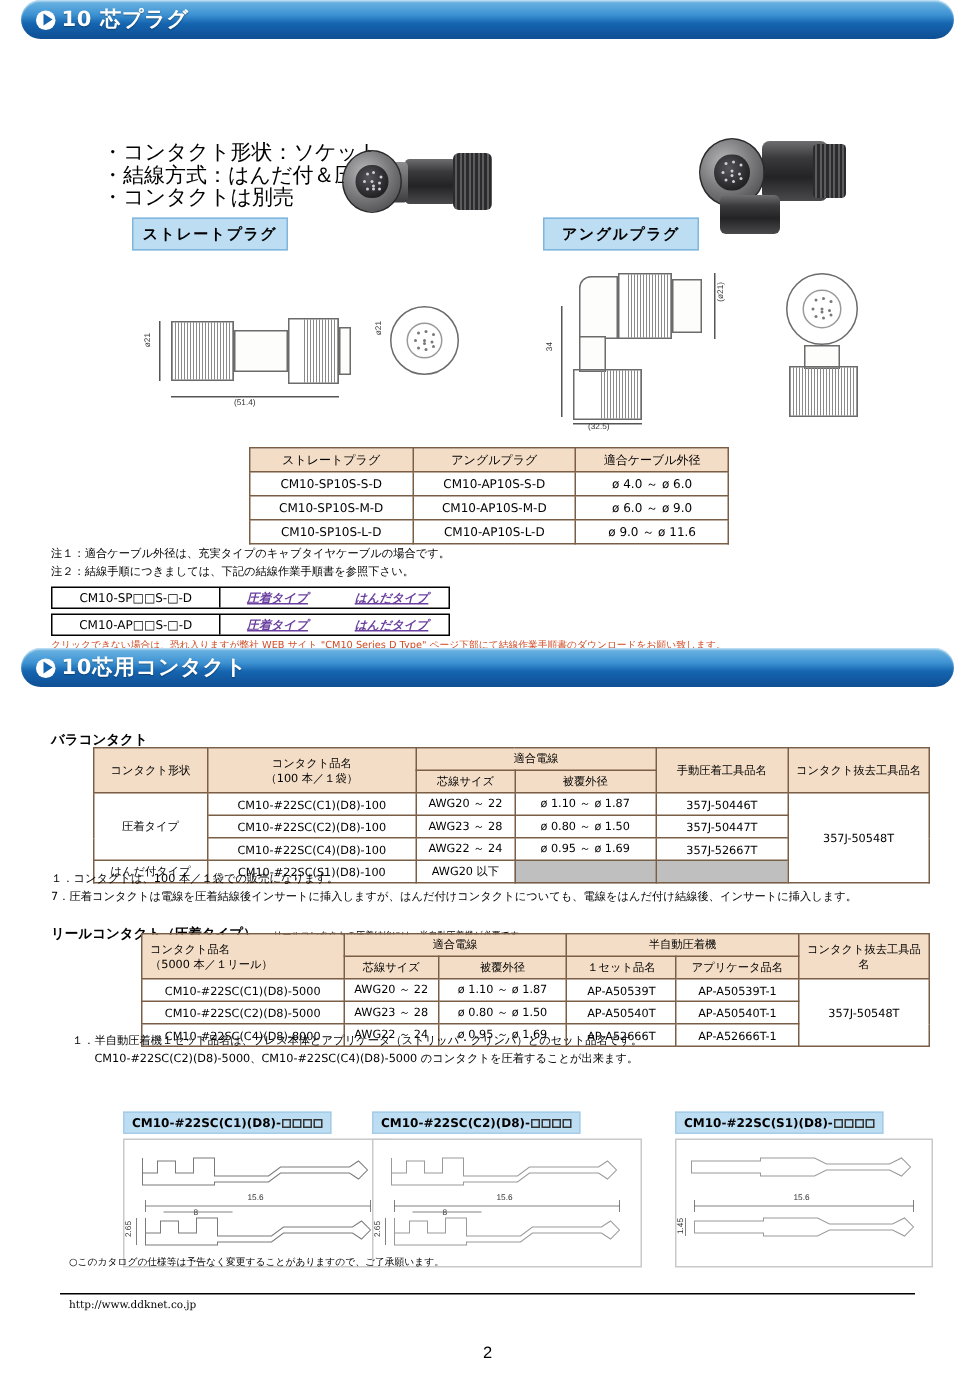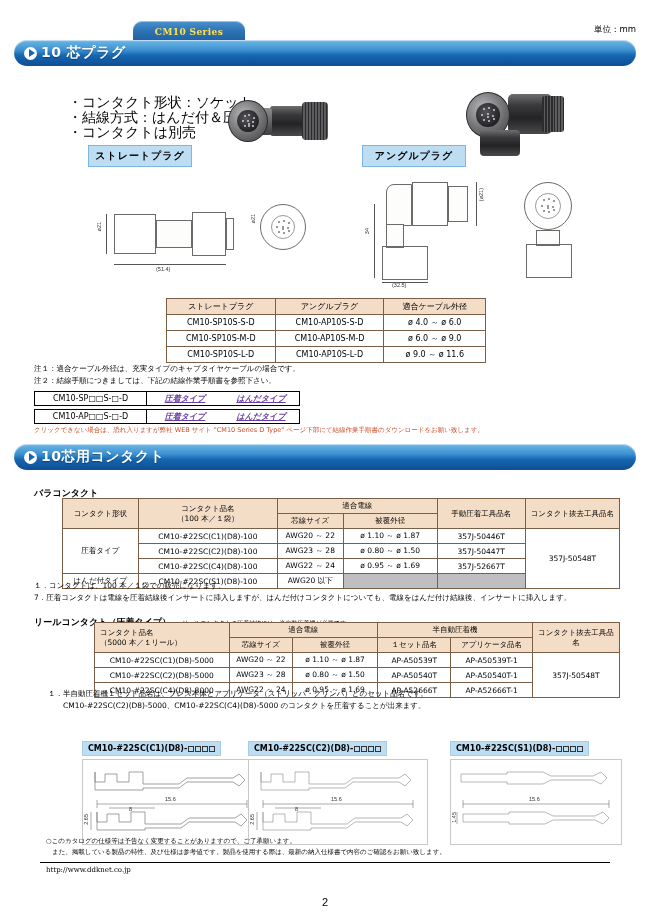--- a/index.html
+++ b/index.html
@@ -162,24 +162,20 @@
   .footer-rule{ border-top:1.6px solid #000; }
   .footer-note{ font-size:6.5px; line-height:11px; }
   .url{ font-size:7px; font-family:"DejaVu Serif",serif; }
   .pageno{ text-align:center; font-size:11px; font-family:"Liberation Sans",sans-serif;}
 </style>
 </head>
 <body>
 
 <div class="page">
 
-  <div class="top-row">
-    <div class="series-tab">CM10 Series</div>
-    <div class="unit-label">単位：mm</div>
-  </div>
 
   <div class="section-bar">
     <span class="play"></span>
     <span class="title">10 芯プラグ</span>
   </div>
 
   <div class="bullets">
     <div>コンタクト形状：ソケット</div>
     <div>結線方式：はんだ付＆圧着</div>
     <div>コンタクトは別売</div>
@@ -331,21 +327,21 @@
       <a>はんだタイプ</a>
     </div>
     <div class="linkbox" style="margin-top:3px;">
       <span class="code">CM10-AP□□S-□-D</span>
       <a>圧着タイプ</a>
       <a>はんだタイプ</a>
     </div>
     <div class="caution">クリックできない場合は、恐れ入りますが弊社 WEB サイト "CM10 Series D Type" ページ下部にて結線作業手順書のダウンロードをお願い致します。</div>
   </div>
 
-  <div class="section-bar" style="position:absolute;left:0;right:0;top:444px;">
+  <div class="section-bar" style="position:absolute;left:0;right:0;top:432px;">
     <span class="play"></span>
     <span class="title">10芯用コンタクト</span>
   </div>
 
   <div class="subhead" style="position:absolute;left:34px;top:487px;">バラコンタクト</div>
 
   <table class="tbl" style="position:absolute;left:62px;top:498px;width:558px;">
     <thead>
       <tr>
         <th rowspan="2" style="width:74px;">コンタクト形状</th>
@@ -517,19 +513,18 @@
           <line x1="6" y1="52" x2="6" y2="64"></line>
         </g>
       </svg>
       <span class="dtext" style="left:78px;top:36px;">15.6</span>
       <span class="dtext vert" style="left:0px;top:52px;">1.45</span>
     </div>
   </div>
 
   <div style="position:absolute;left:46px;top:836px;width:560px;">
     <div class="footer-note">○このカタログの仕様等は予告なく変更することがありますので、ご了承願います。</div>
-    <div class="footer-note" style="padding-left:6px;">また、掲載している製品の特性、及び仕様は参考値です。製品を使用する際は、最新の納入仕様書で内容のご確認をお願い致します。</div>
   </div>
   <div class="footer-rule" style="position:absolute;left:40px;top:862px;width:570px;"></div>
   <div class="url" style="position:absolute;left:46px;top:866px;">http://www.ddknet.co.jp</div>
   <div class="pageno" style="position:absolute;left:0;right:0;top:896px;">2</div>
 
 </div>
 
 </body></html>

